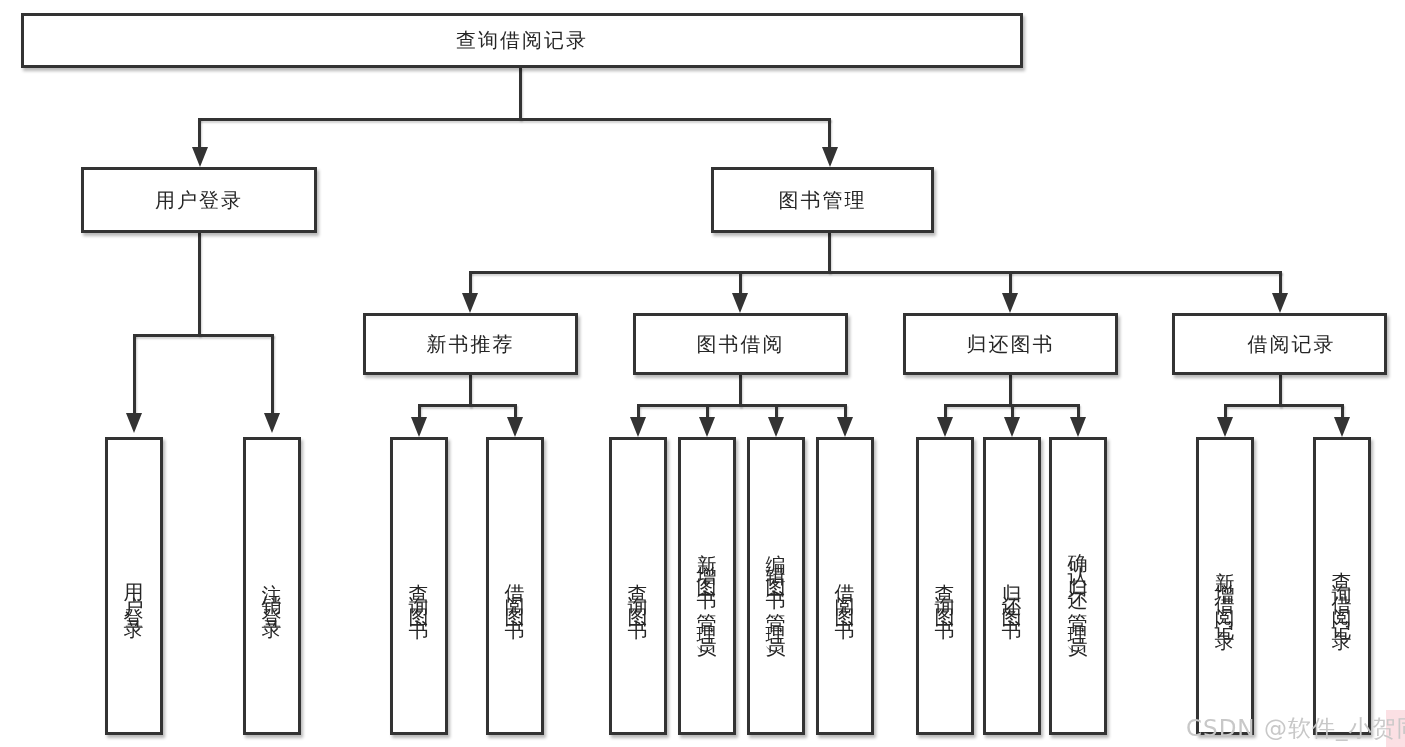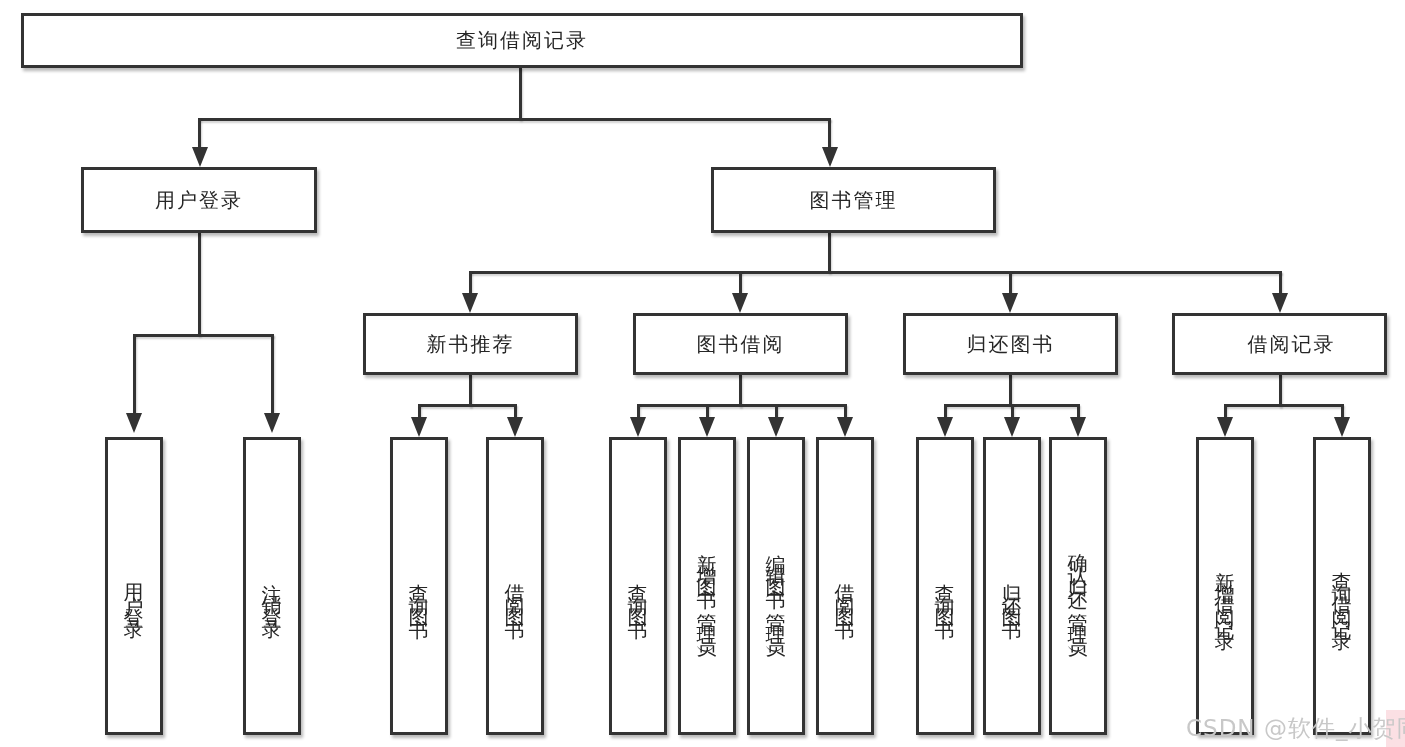--- a/index.html
+++ b/index.html
@@ -130,21 +130,21 @@
   <div class="vline" style="left:1341px;top:404px;height:14px;"></div>
   <div class="arrow-down" style="left:1334px;top:417px;"></div>
 
   <div class="node" style="left:21px;top:13px;width:1002px;height:55px;">
     <span class="label-h">查询借阅记录</span>
   </div>
 
   <div class="node" style="left:81px;top:167px;width:236px;height:66px;">
     <span class="label-h">用户登录</span>
   </div>
-  <div class="node" style="left:711px;top:167px;width:285px;height:66px;">
+  <div class="node" style="left:711px;top:167px;width:223px;height:66px;">
     <span class="label-h">图书管理</span>
   </div>
 
   <div class="node" style="left:633px;top:313px;width:215px;height:62px;">
     <span class="label-h">图书借阅</span>
   </div>
   <div class="node" style="left:363px;top:313px;width:215px;height:62px;">
     <span class="label-h">新书推荐</span>
   </div>
   <div class="node" style="left:903px;top:313px;width:215px;height:62px;">

